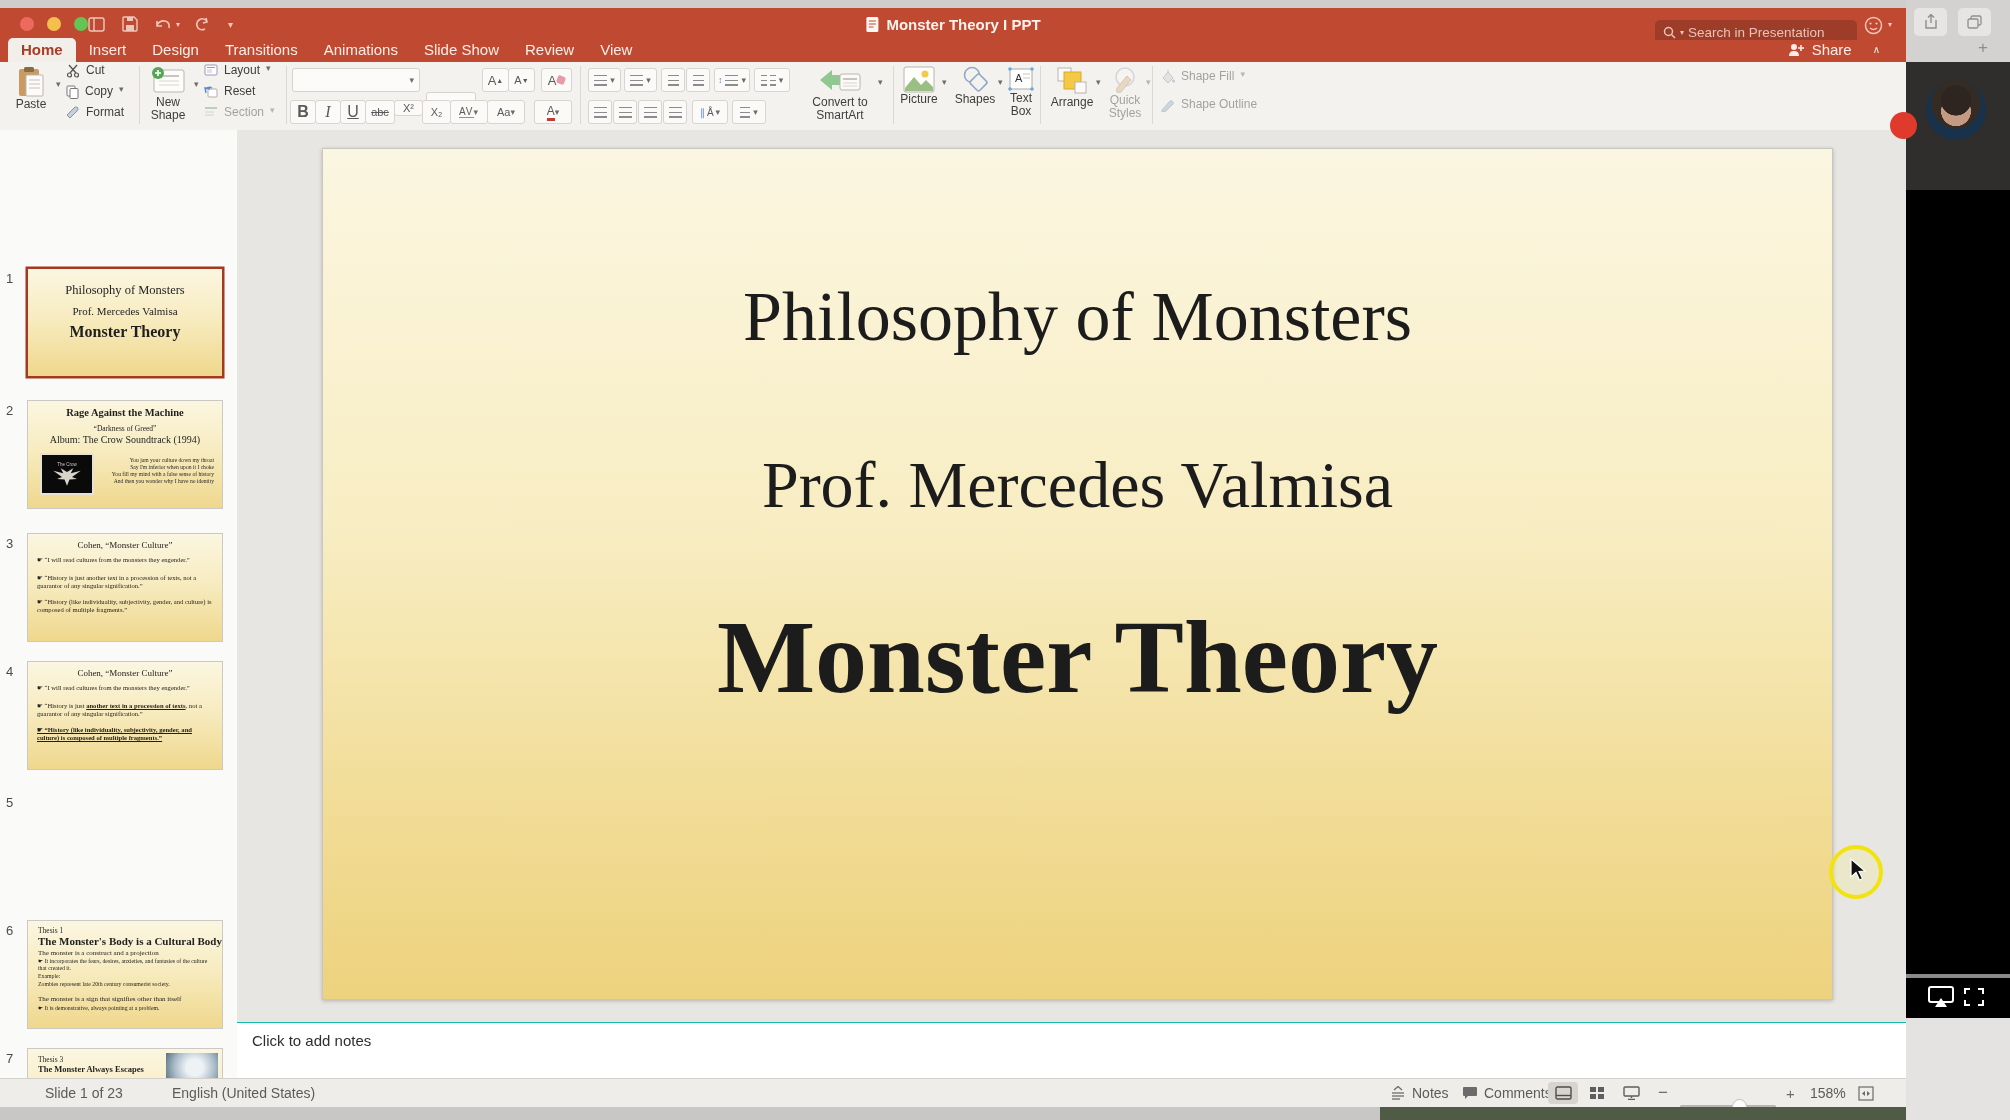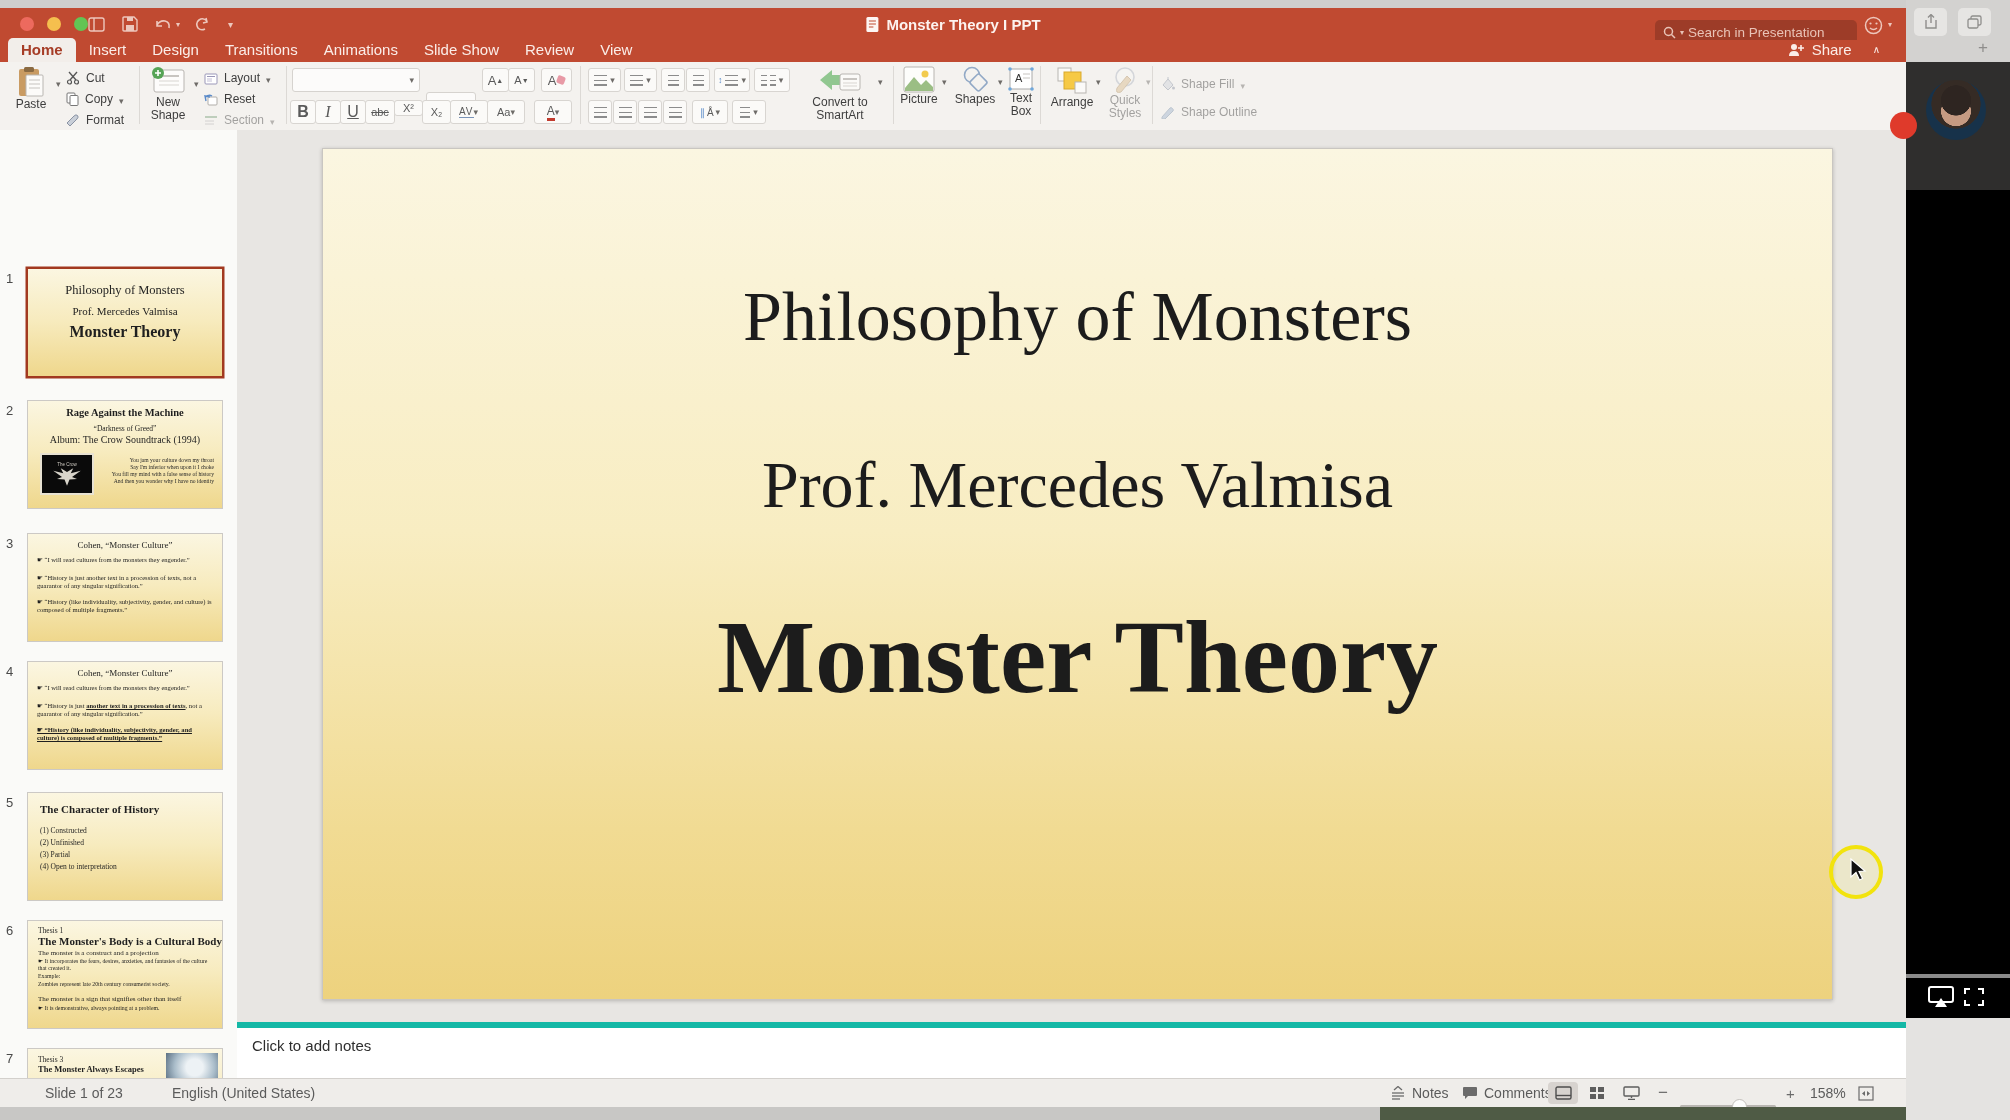--- a/index.html
+++ b/index.html
@@ -18,38 +18,38 @@
   .tabrow{position:absolute;left:0;top:40px;width:1906px;height:22px;background:#C04A31;display:flex;align-items:flex-end}
   .tab{color:#FBEDE8;font-size:15px;padding:3px 13px 4px;white-space:nowrap}
   .tab.active{background:#F2EEEA;color:#A63D27;border-radius:5px 5px 0 0;font-weight:bold}
   .share-ctl{position:absolute;right:26px;top:1px;display:flex;align-items:center;gap:7px;color:#FBEDE8;font-size:15px}
   
   .ribbon{position:absolute;left:0;top:62px;width:1906px;height:68px;background:#F4F2EF;border-bottom:1px solid #D8D4D1}
   .rdiv{position:absolute;top:4px;width:1px;height:58px;background:#DCD9D5}
   .blabel{font-size:12px;color:#3E3E3E;text-align:center;line-height:13px}
   .bigbtn{position:absolute;display:flex;flex-direction:column;align-items:center}
   .caret{font-size:9px;color:#6E6B68;line-height:9px}
-  .rowbtn{display:flex;align-items:flex-end;gap:6px;height:21px}
+  .rowbtn{display:flex;align-items:flex-start;gap:6px;height:21px}
   .btnbox{background:#FBFAF8;border:1px solid #D8D5D1;border-radius:3px;display:flex;align-items:center;justify-content:center;box-sizing:border-box;color:#5A5A5A}
   .combo{background:#FCFBFA;border:1px solid #D6D3CF;border-radius:3px;position:relative;box-sizing:border-box}
   .combo .caret{position:absolute;right:5px;top:7px}
   .ibars{display:inline-block;width:13px;height:11px;background:repeating-linear-gradient(to bottom,#8C8C8C 0 1.5px,transparent 1.5px 4.75px)}
   .disabled{opacity:.45}
   
   .panel{position:absolute;left:0;top:130px;width:237px;height:948px;background:#FAFAF8;overflow:hidden}
   .thumb{position:absolute;left:28px;width:194px;height:107px;background:linear-gradient(180deg,#FBF6E1 0%,#F7EBBE 48%,#EFD78C 100%);box-shadow:0 0 0 1px #CCC9C5;overflow:hidden;font-family:"Liberation Serif",serif;color:#1F1F1F}
   .thumb.sel{box-shadow:0 0 0 2.5px #A23920}
   .snum{position:absolute;left:6px;width:16px;text-align:left;font-size:13px;color:#4A4A4A}
   .tc{text-align:center;width:100%;position:absolute}
   
   .canvas{position:absolute;left:237px;top:130px;width:1669px;height:892px;background:#E8E6E3}
   .slide{position:absolute;left:322px;top:148px;width:1511px;height:852px;background:linear-gradient(180deg,#FBF6E1 0%,#F8EDC2 45%,#F1DB93 80%,#EDD27E 100%);border:1px solid #C9C6C1;box-shadow:0 1px 4px rgba(0,0,0,.22);box-sizing:border-box;font-family:"Liberation Serif",serif;color:#1C1C1C}
   .sl-line{position:absolute;width:100%;text-align:center;white-space:nowrap}
   
-  .notes{position:absolute;left:237px;top:1022px;width:1669px;height:56px;background:#FFFFFF;border-top:6px solid #14b8a6;box-sizing:border-box}
+  .notes{position:absolute;left:237px;top:1022px;width:1669px;height:56px;background:#FFFFFF;border-top:1px solid #14b8a6;box-sizing:border-box}
   .statusbar{position:absolute;left:0;top:1078px;width:1906px;height:29px;background:#EFEDEA;border-top:1px solid #D3D0CC;box-sizing:border-box;font-size:14px;color:#5B5B5B}
   .sb-item{position:absolute;top:0;height:28px;display:flex;align-items:center;gap:6px}
   .viewbtn{width:30px;height:22px;display:flex;align-items:center;justify-content:center;border-radius:4px}
   .viewbtn.sel{background:#D7D3CF}
   .slider-track{width:96px;height:3px;background:#B9B6B2;border-radius:2px;position:relative}
   .slider-knob{position:absolute;left:52px;top:-6px;width:15px;height:15px;border-radius:50%;background:#FDFDFD;border:1px solid #C2BFBB;box-sizing:border-box}
   
   .rstrip{position:absolute;left:1906px;top:0;width:104px;height:1120px;background:#E4E3E1}
   .avatar{position:absolute;left:1926px;top:80px;width:60px;height:60px;border-radius:50%;background:radial-gradient(circle at 50% 34%,#2E2521 0 30%,transparent 31%),radial-gradient(circle at 50% 52%,#C59A82 0 34%,transparent 35%),radial-gradient(circle at 50% 40%,#352B25 0 52%,transparent 53%),#17324A}
   .cursor-ring{position:absolute;left:1829px;top:845px;width:54px;height:54px;border-radius:50%;border:4px solid #F2E30D;background:rgba(248,238,90,.18);box-sizing:border-box}
@@ -453,29 +453,20 @@
 
     <span class="snum" style="top:534px">4</span>
     <div class="thumb" style="top:532px">
       <div class="tc" style="top:6px;font-size:9px">Cohen, “Monster Culture”</div>
       <div class="abs" style="left:9px;top:22px;width:176px;font-size:6.6px;line-height:8px">☛ “I will read cultures from the monsters they engender.”</div>
       <div class="abs" style="left:9px;top:40px;width:176px;font-size:6.6px;line-height:8px"><span>☛ “History is just </span><span style="font-weight:bold;text-decoration:underline">another text in a procession of texts</span><span>, not a guarantor of any singular signification.”</span></div>
       <div class="abs" style="left:9px;top:64px;width:176px;font-size:6.6px;line-height:8px;font-weight:bold;text-decoration:underline">☛ “History (like individuality, subjectivity, gender, and culture) is composed of multiple fragments.”</div>
     </div>
 
     <span class="snum" style="top:665px">5</span>
-    <div class="thumb" style="top:663px">
-      <div class="abs" style="left:12px;top:10px;font-size:11px;font-weight:bold">The Character of History</div>
-      <div class="abs" style="left:12px;top:32px;font-size:7.5px;line-height:12px">
-        <div>(1) Constructed</div>
-          <div>(2) Unfinished</div>
-        <div>(3) Partial</div>
-          <div>(4) Open to interpretation</div>
-      </div>
-    </div>
 
     <span class="snum" style="top:793px">6</span>
     <div class="thumb" style="top:791px">
       <div class="abs" style="left:10px;top:5px;font-size:7.5px">Thesis 1</div>
       <div class="abs" style="left:10px;top:14px;font-size:11px;font-weight:bold">The Monster's Body is a Cultural Body</div>
       <div class="abs" style="left:10px;top:28px;font-size:7px">The monster is a construct and a projection</div>
       <div class="abs" style="left:10px;top:37px;width:172px;font-size:5.8px;line-height:7px">☛ It incorporates the fears, desires, anxieties, and fantasies of the culture that created it.</div>
       <div class="abs" style="left:10px;top:52px;font-size:5.8px">Example:</div>
       <div class="abs" style="left:10px;top:60px;font-size:5.8px">Zombies represent late 20th century consumerist society.</div>
       <div class="abs" style="left:10px;top:74px;font-size:7px">The monster is a sign that signifies other than itself</div>

